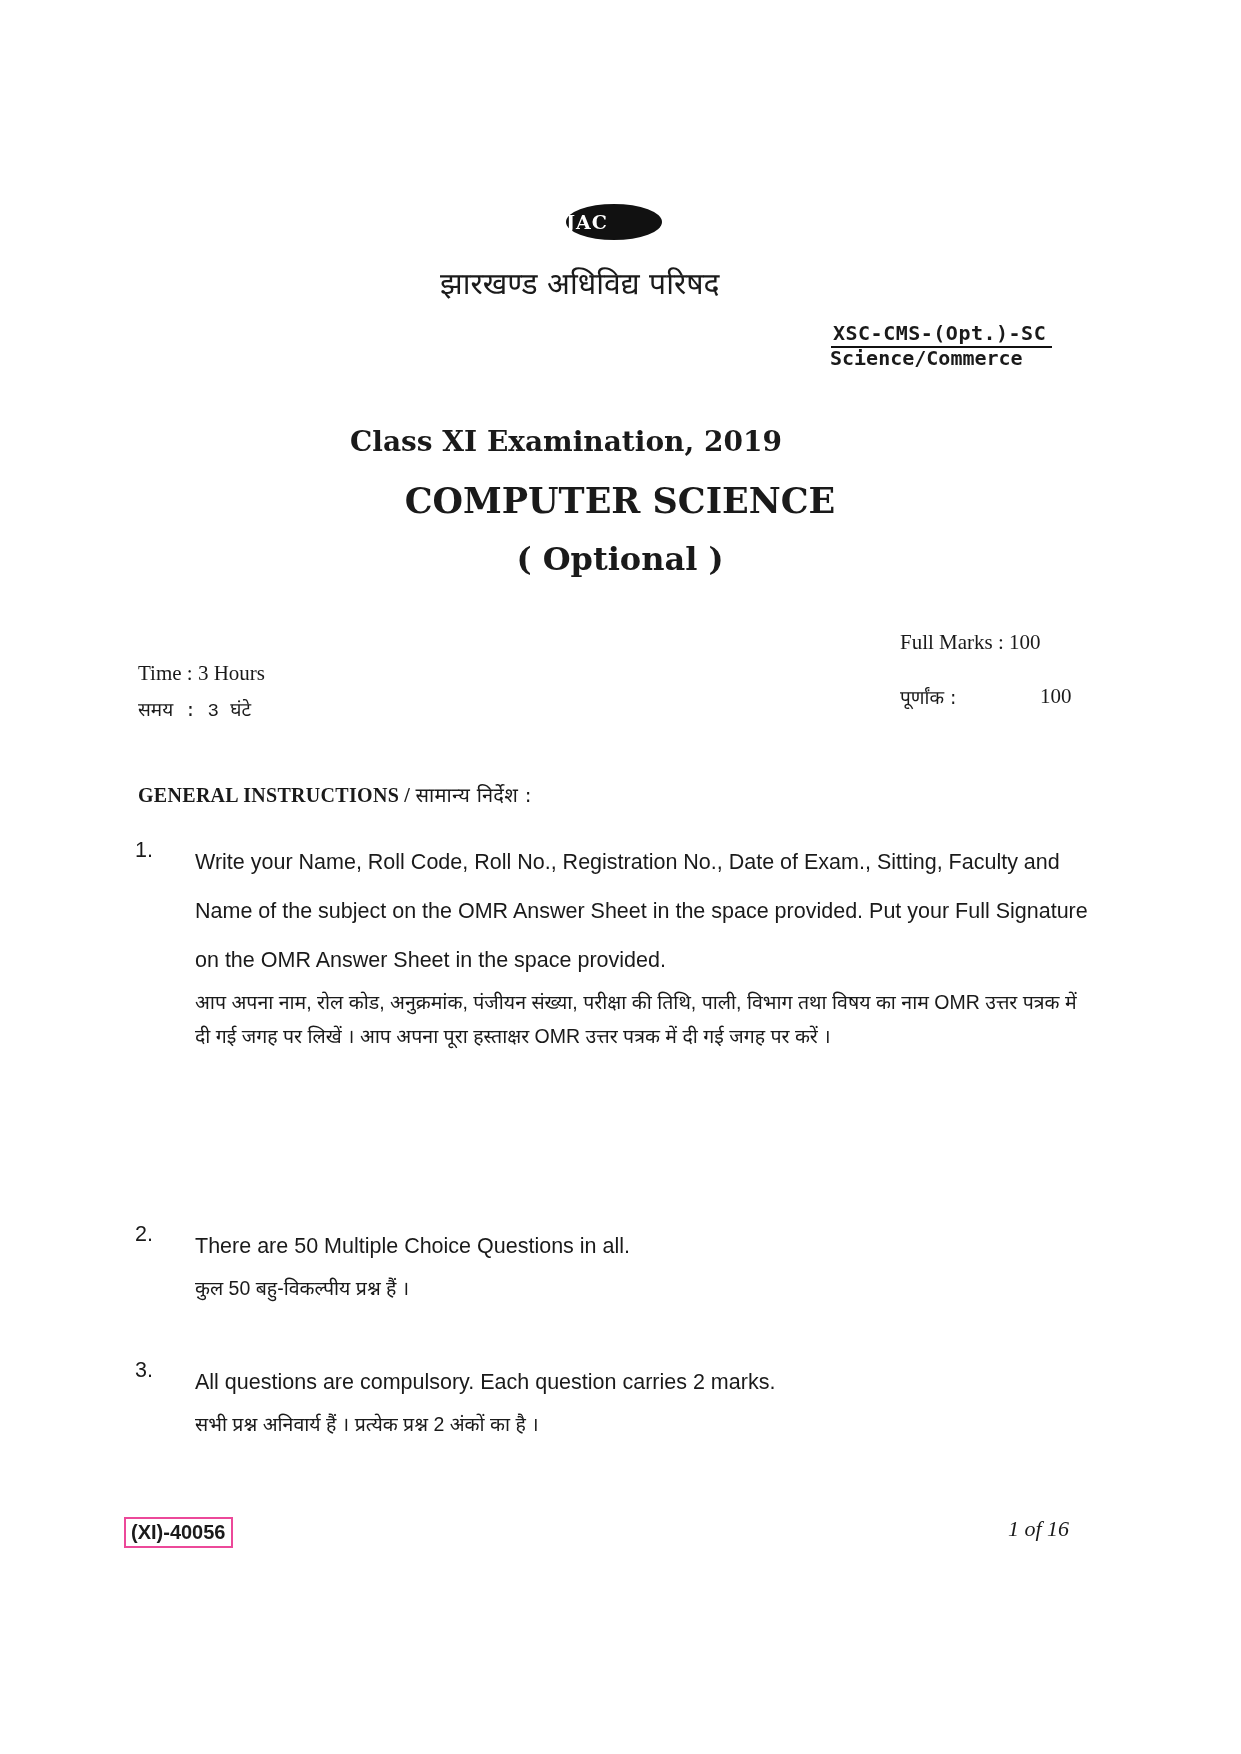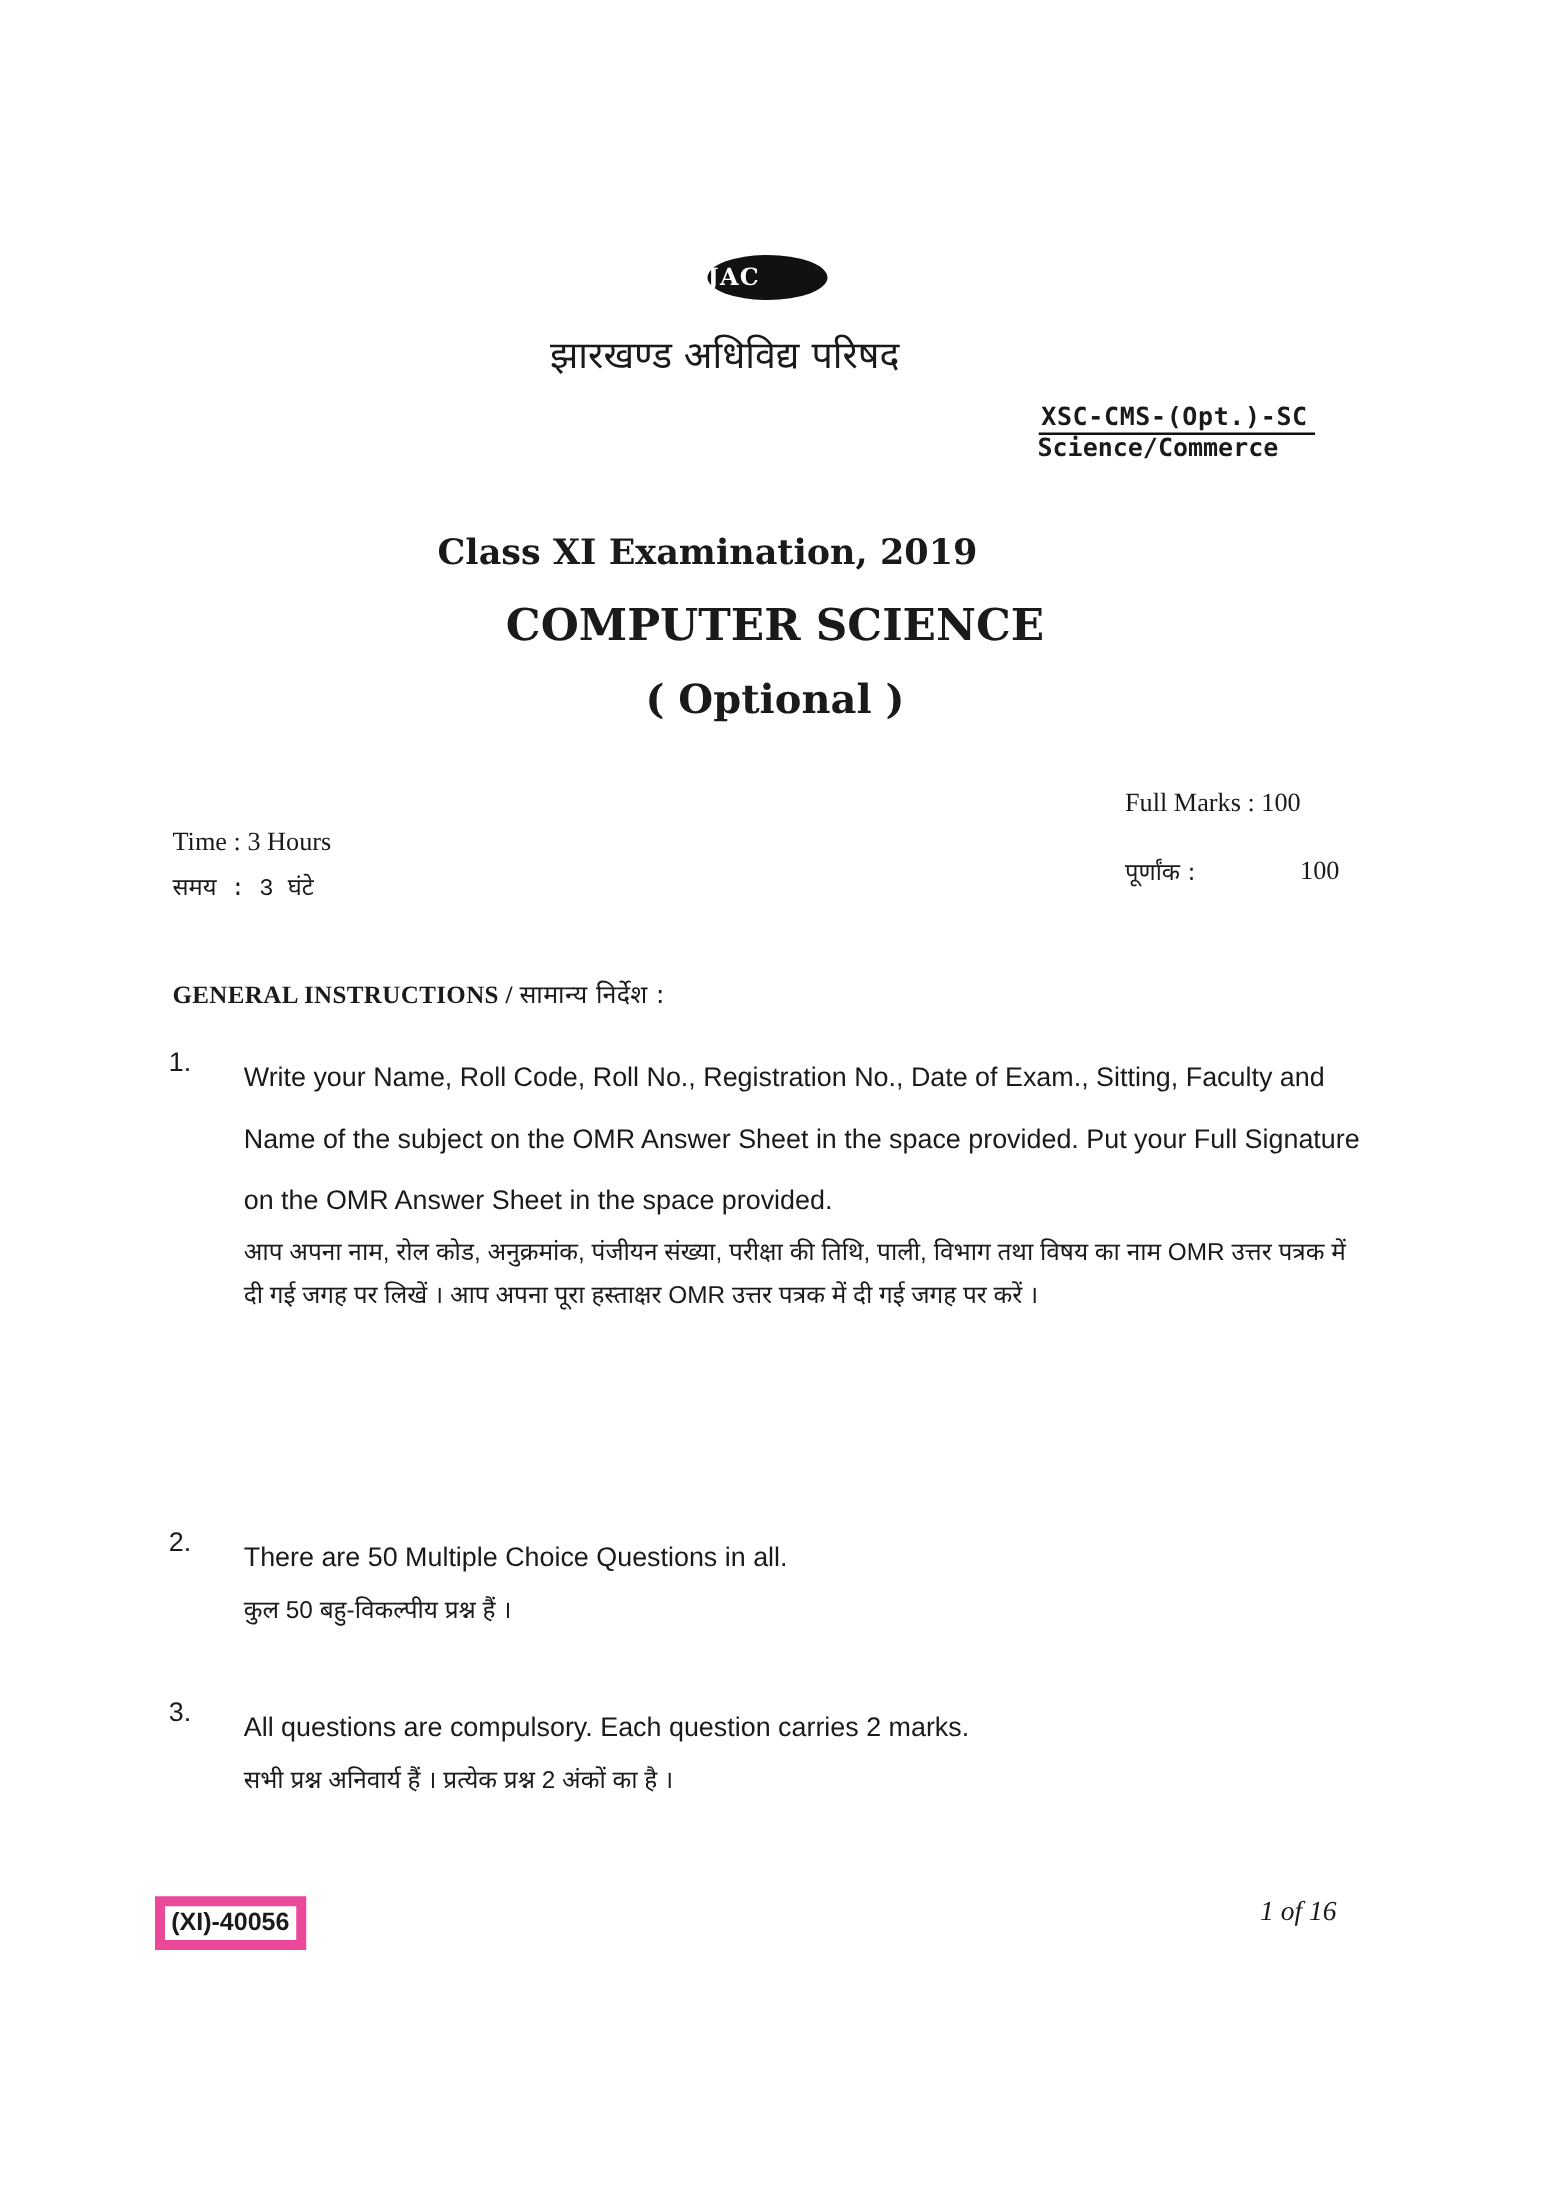--- a/index.html
+++ b/index.html
@@ -32,21 +32,21 @@
   .gi-head { left: 138px; top: 781px; font-weight: bold; font-size: 20px; font-family: "Liberation Serif", serif; letter-spacing: 0.3px; }
   .gi-head .hi { font-family: "DejaVu Sans", sans-serif; font-weight: normal; font-size: 20px; }
   .instr { left: 135px; width: 960px; font-family: "Liberation Sans", sans-serif; font-size: 21.5px; }
   .instr .num { position: absolute; left: 0; top: 0; }
   .instr .en { margin-left: 60px; line-height: 49px; }
   .instr .hi { margin-left: 60px; line-height: 34px; font-family: Liberation Sans, sans-serif; font-size: 19.5px; }
   .i1 { top: 838px; }
   .i2 { top: 1222px; }
   .i3 { top: 1358px; }
   .footer-code {
-    left: 124px; top: 1517px; border: 8px solid #ec4899; padding: 2px 5px;
+    left: 124px; top: 1517px; border: 2px solid #ec4899; padding: 2px 5px;
     font-family: "Liberation Sans", sans-serif; font-weight: bold; font-size: 20px;
   }
   .page-no { left: 1008px; top: 1516px; font-family: "Liberation Serif", serif; font-style: italic; font-size: 22px; }
 </style>
 </head>
 <body>
 
 <div class="abs logo">
     <span>JAC</span>
   </div>

